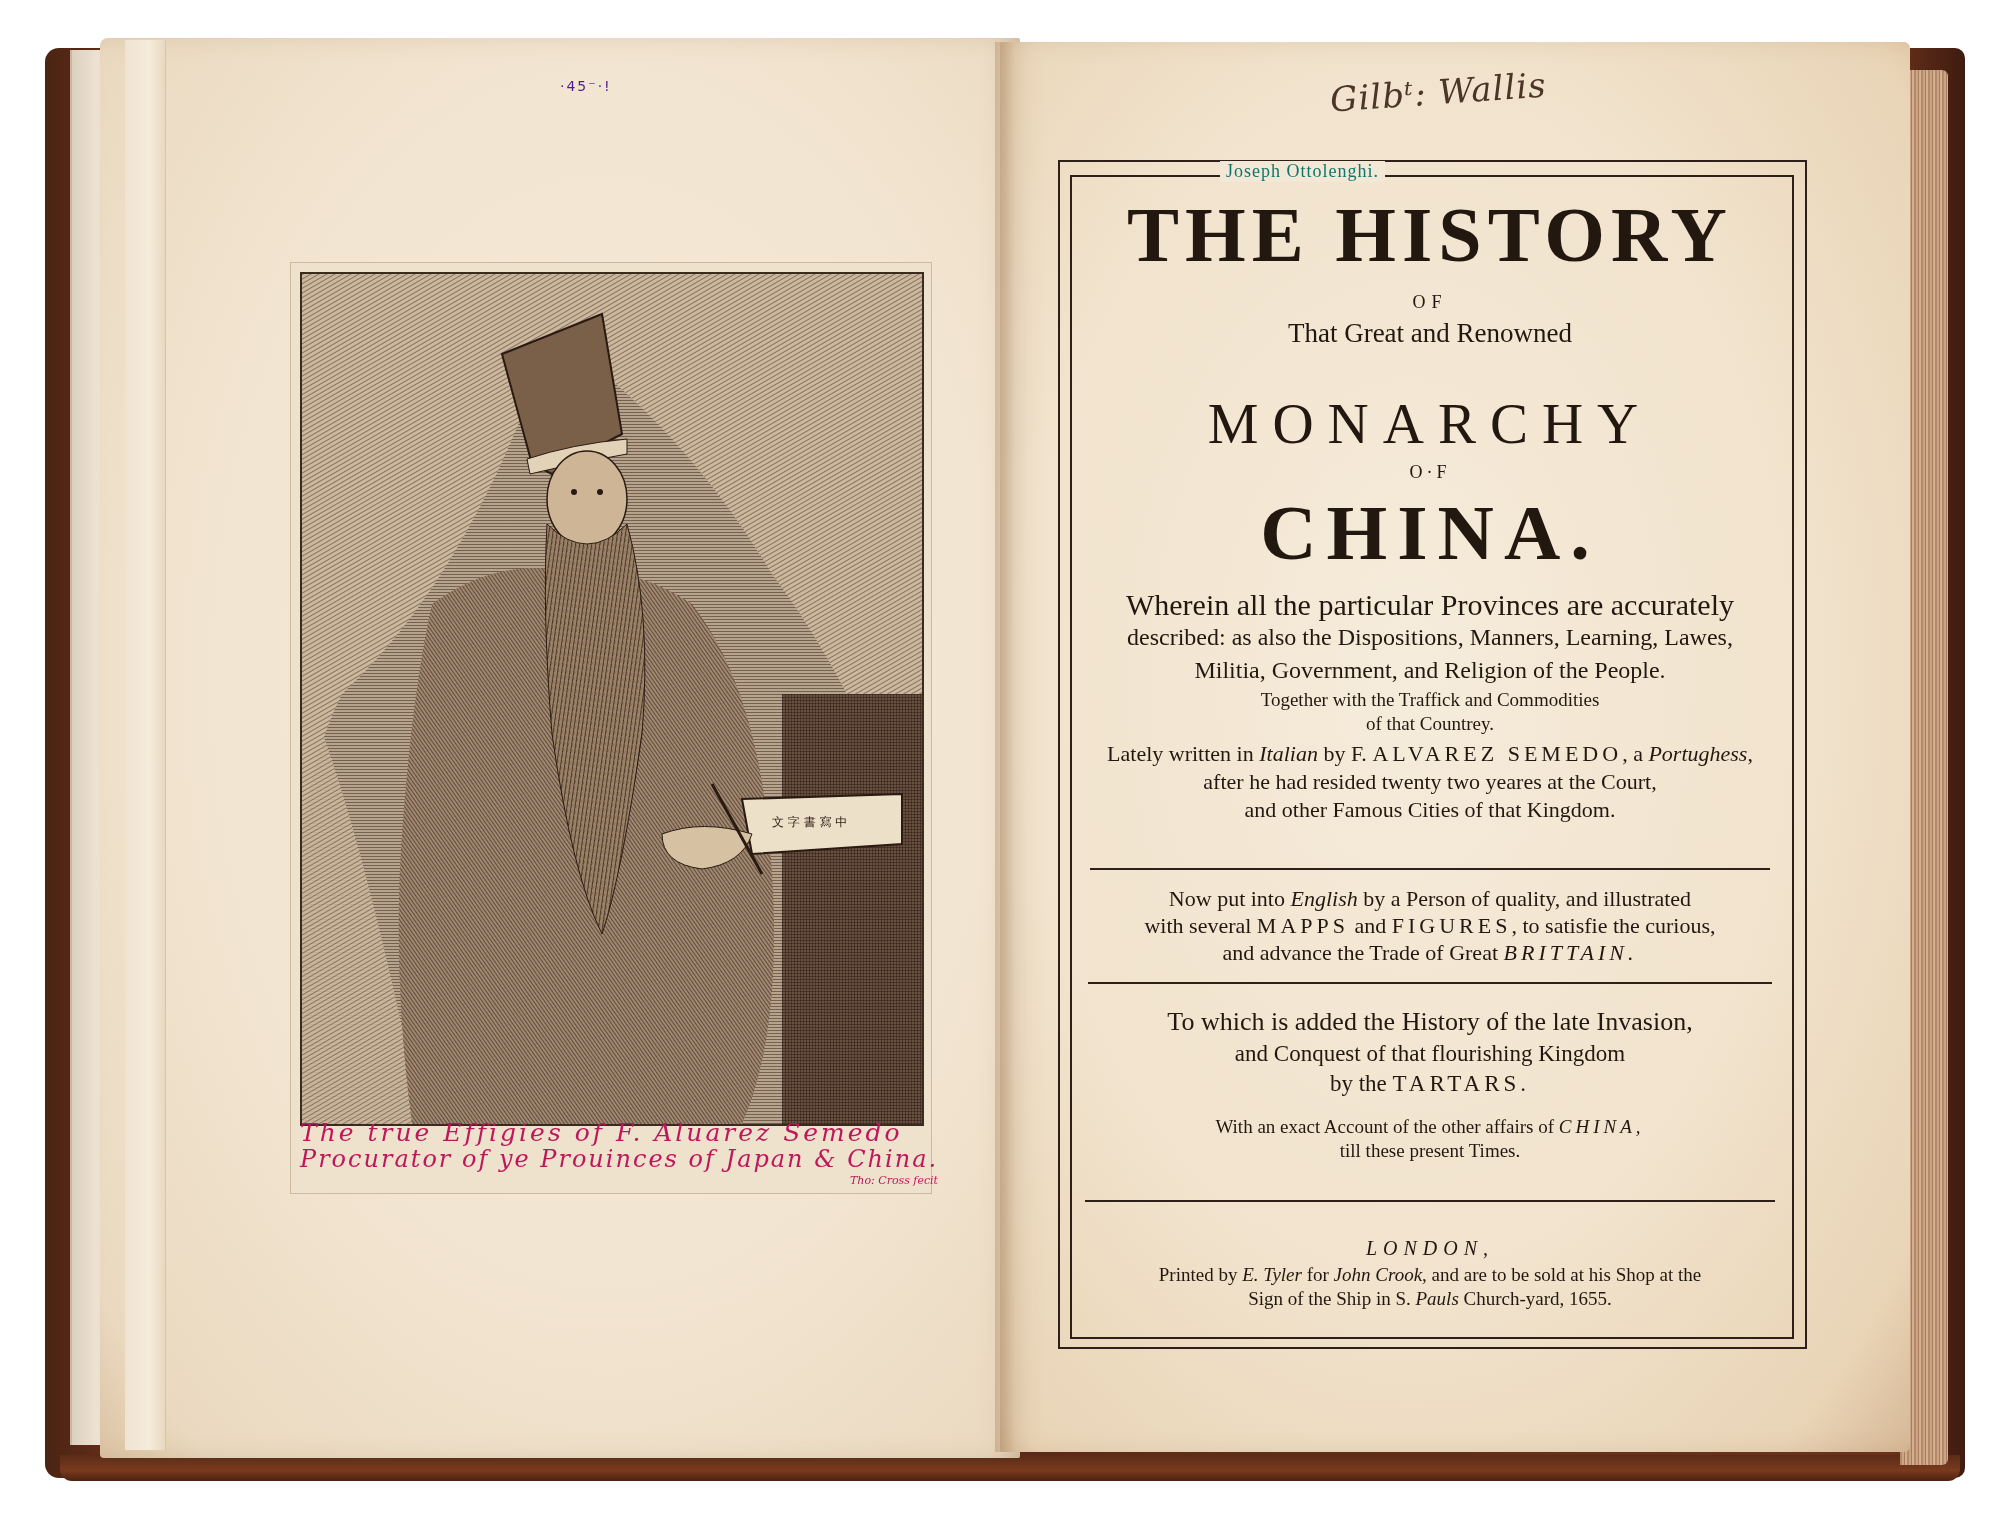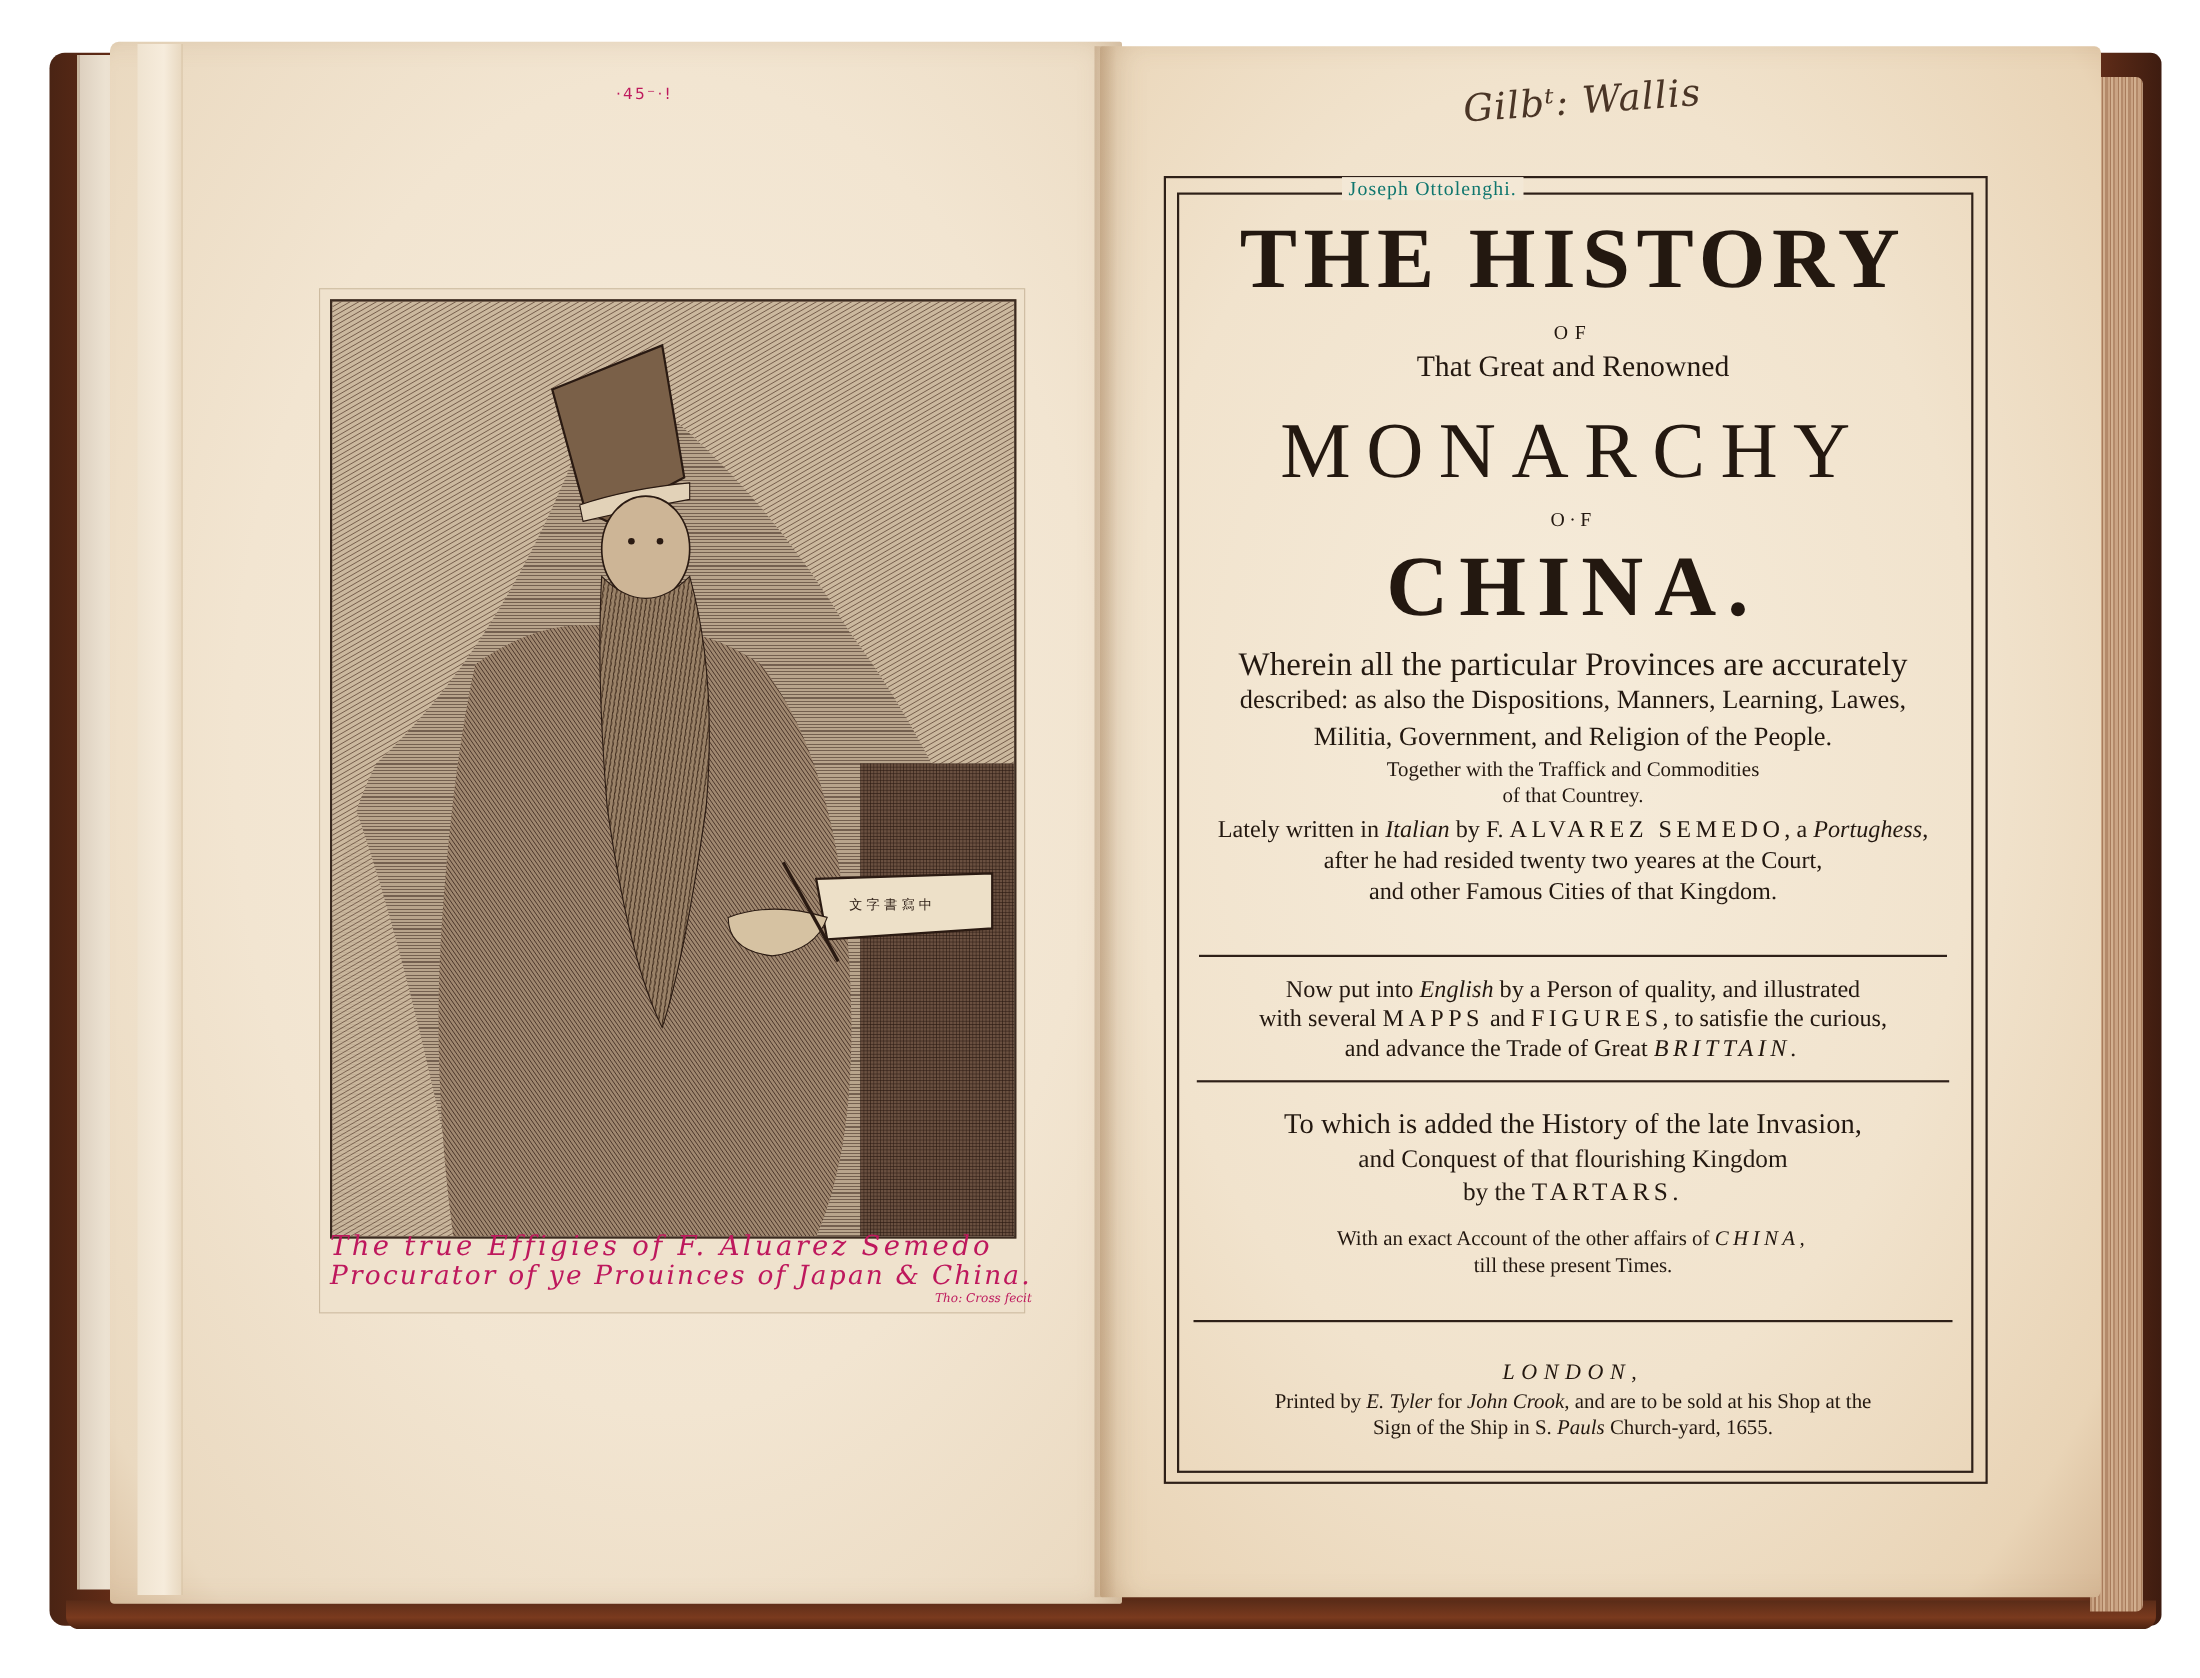--- a/index.html
+++ b/index.html
@@ -48,21 +48,21 @@
     background:radial-gradient(ellipse at 45% 45%, #f6ecdb 0%, #f1e3cd 55%, #e9d4b6 88%, #d6b896 100%);
     border-radius:2px 6px 6px 2px;
     box-shadow: inset 22px 0 30px -12px rgba(140,100,60,.35);
   }
   .gutter {
     left:995px; top:42px; width:20px; height:1410px;
     background:linear-gradient(90deg,rgba(160,120,80,.35),rgba(160,120,80,0));
   }
 
   
-  .pencil-mark { left:560px; top:78px; font-size:14px; color:#be185d; letter-spacing:2px; font-family:"DejaVu Sans", sans-serif; }
+  .pencil-mark { left:560px; top:78px; font-size:14px; color:#4c1d95; letter-spacing:2px; font-family:"DejaVu Sans", sans-serif; }
 
   
   .engraving-plate {
     left:290px; top:262px; width:640px; height:930px;
     border:1px solid #cdbba0;
     background:#efe2cd;
   }
   .engraving {
     left:300px; top:272px; width:620px; height:850px;
     border:2px solid #3a2a20;
@@ -94,21 +94,21 @@
     border:2px solid #2e2018;
   }
   .ownership {
     left:1220px; top:161px; font-size:18px; color:#0f766e; letter-spacing:1px;
     background:#f3e8d6; padding:0 6px;
   }
   .tp { text-align:center; color:#231810; position:absolute; left:1072px; width:716px; }
   .t-history { top:190px; font-size:78px; font-weight:bold; letter-spacing:6px; line-height:90px; }
   .t-of1 { top:292px; font-size:18px; letter-spacing:6px; }
   .t-great { top:318px; font-size:27px; }
-  .t-monarchy { top:362px; font-size:72px; letter-spacing:14px; line-height:96px; }
+  .t-monarchy { top:376px; font-size:57px; letter-spacing:14px; line-height:96px; }
   .t-of2 { top:462px; font-size:18px; letter-spacing:4px; }
   .t-china { top:488px; font-size:78px; font-weight:bold; letter-spacing:10px; line-height:90px; }
   .t-wherein { top:588px; font-size:30px; line-height:33px; }
   .t-wherein .w2 { font-size:24px; }
   .t-wherein .w3 { font-size:24px; }
   .t-together { top:688px; font-size:19px; line-height:24px; }
   .t-lately { top:740px; font-size:22px; line-height:28px; }
   .sc { letter-spacing:4px; }
   .it { font-style:italic; }
   .rule { position:absolute; height:2px; background:#2e2018; }

